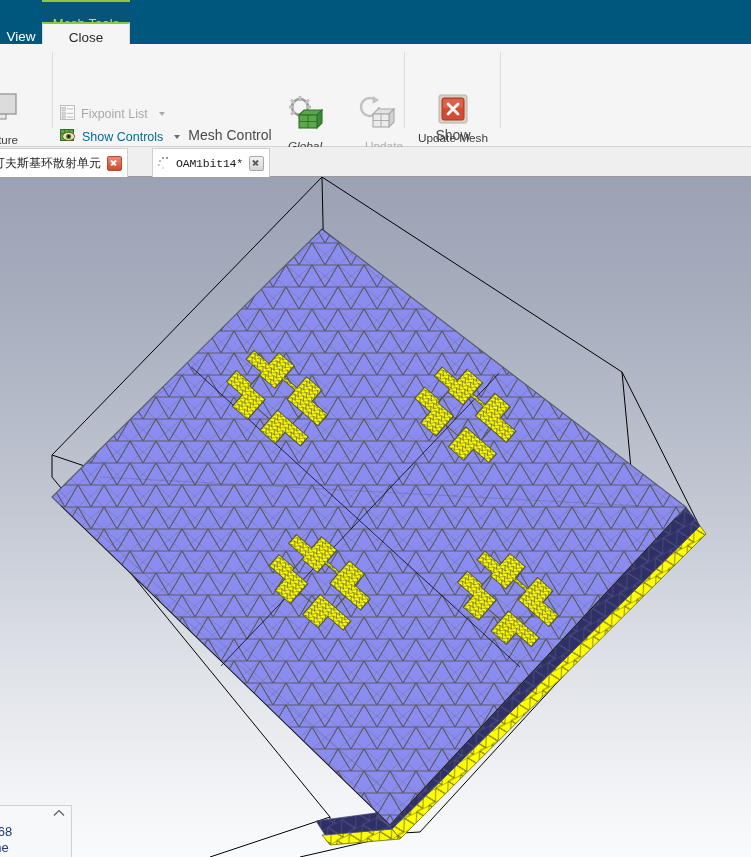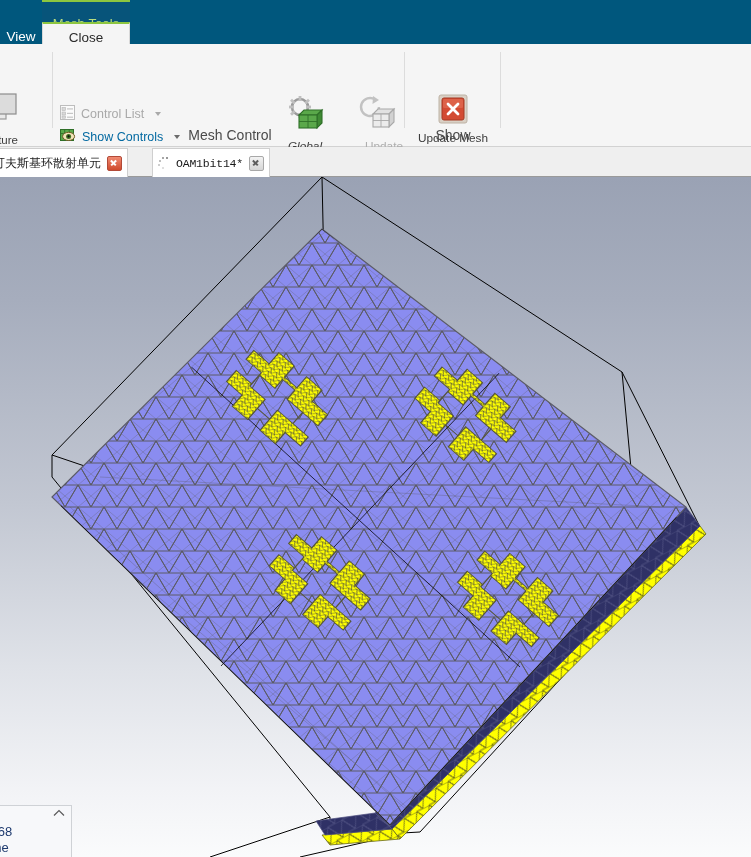--- a/index.html
+++ b/index.html
@@ -209,21 +209,21 @@
         <svg width="15" height="15" viewBox="0 0 15 15">
           <rect x="0.5" y="0.5" width="14" height="14" fill="#fbfbfb" stroke="#bdbdbd"></rect>
           <rect x="2" y="2.5" width="3.5" height="3" fill="#d9d9d9" stroke="#b5b5b5" stroke-width=".6"></rect>
           <rect x="2" y="7" width="3.5" height="3" fill="#d9d9d9" stroke="#b5b5b5" stroke-width=".6"></rect>
           <rect x="2" y="11" width="3.5" height="2.2" fill="#d9d9d9" stroke="#b5b5b5" stroke-width=".6"></rect>
           <rect x="7" y="3.3" width="6" height="1.2" fill="#c6c6c6"></rect>
           <rect x="7" y="7.8" width="6" height="1.2" fill="#c6c6c6"></rect>
           <rect x="7" y="11.6" width="6" height="1.2" fill="#c6c6c6"></rect>
         </svg>
       </span>
-      <span class="lbl">Control List</span>
+      <span class="lbl">Fixpoint List</span>
       <span class="caret dim"></span>
     </div>
 
     <div class="smallbtn" style="top:81px;">
       <span>
         <svg width="16" height="16" viewBox="0 0 16 16">
           <rect x="0.5" y="2.5" width="13" height="11" fill="#5aa84a" stroke="#2f6f28"></rect>
           <path d="M0.5 6.5 H13.5 M4.7 2.5 V13.5 M9.2 2.5 V13.5" stroke="#2f6f28" stroke-width=".9" fill="none"></path>
           <ellipse cx="8.6" cy="9.4" rx="6" ry="4.1" fill="#f0e2b8" stroke="#6e5a22" stroke-width="1"></ellipse>
           <circle cx="8.6" cy="9.4" r="2.5" fill="#3f6f22"></circle>

